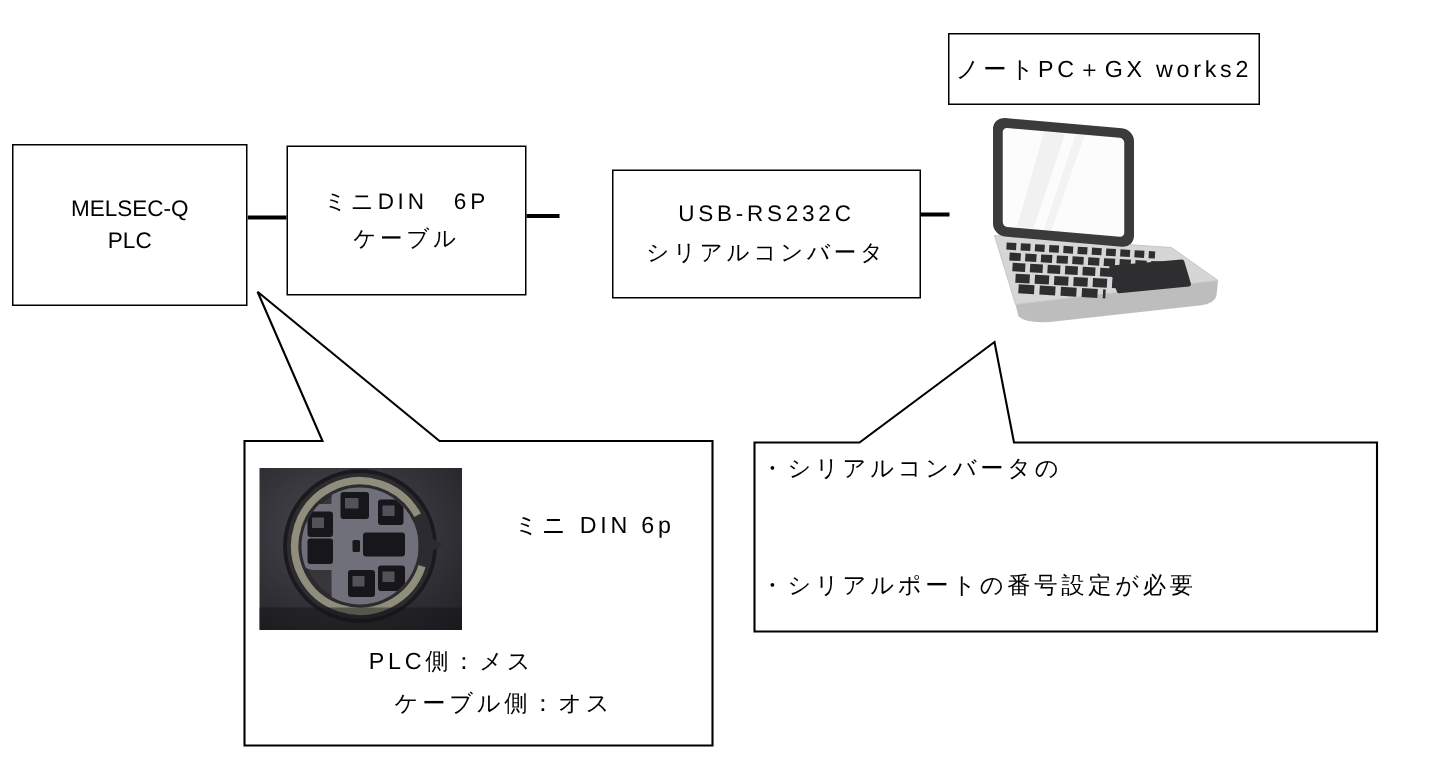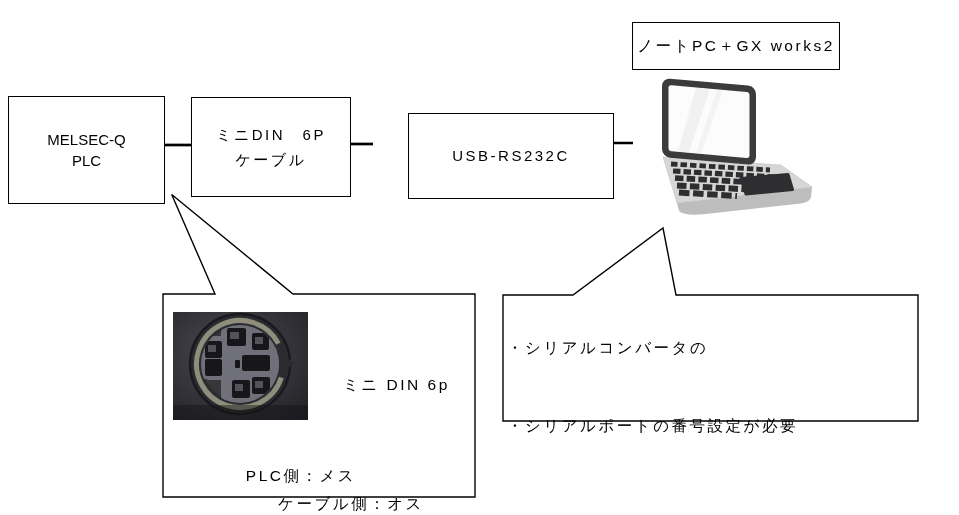--- a/index.html
+++ b/index.html
@@ -8,21 +8,21 @@
     font-family:"Liberation Sans","DejaVu Sans",sans-serif;color:#000;
   }
   .layer-svg{position:absolute;left:0;top:0;z-index:1;}
   .box{
     position:absolute;z-index:2;box-sizing:border-box;
     border:1.5px solid #000;background:#fff;
     display:flex;flex-direction:column;justify-content:center;align-items:center;
     text-align:center;
   }
   .box span{display:block;}
-  .lbl{position:absolute;z-index:3;white-space:nowrap;margin-top:35px;}
+  .lbl{position:absolute;z-index:3;white-space:nowrap;}
   .jp{letter-spacing:2.5px;}
   .fs15{font-size:15px;}
   .fs155{font-size:15.5px;}
   .center-row{text-align:center;}
 </style>
 </head>
 <body>
 
 <div class="stage">
 
@@ -109,28 +109,29 @@
     <span>PLC</span>
   </div>
 
   <div class="box fs15 jp" style="left:191px;top:97px;width:160px;height:100px;line-height:25px;">
     <span>ミニDIN　6P</span>
     <span>ケーブル</span>
   </div>
 
   <div class="box fs15 jp" style="left:372px;top:113px;width:206px;height:86px;line-height:26px;margin-left:36px;">
     <span>USB-RS232C</span>
+    <span>シリアルコンバータ</span>
   </div>
 
   <div class="box fs155 jp" style="left:632px;top:22px;width:208px;height:48px;">
     <span>ノートPC＋GX works2</span>
   </div>
 
   <div class="lbl fs155 jp" style="left:343px;top:340px;">ミニ DIN 6p</div>
   <div class="lbl fs155 jp center-row" style="left:163px;top:431px;width:276px;">PLC側：メス</div>
-  <div class="lbl fs155 jp center-row" style="left:175px;top:459px;width:352px;">ケーブル側：オス</div>
+  <div class="lbl fs155 jp center-row" style="left:160px;top:459px;width:352px;">ケーブル側：オス</div>
 
   <div class="lbl fs155 jp" style="left:507px;top:298px;line-height:30px;">
     <span>・シリアルコンバータの</span><br>
   </div>
   <div class="lbl fs155 jp" style="left:507px;top:376px;line-height:29px;">・シリアルポートの番号設定が必要</div>
 
 </div>
 
 </body></html>

